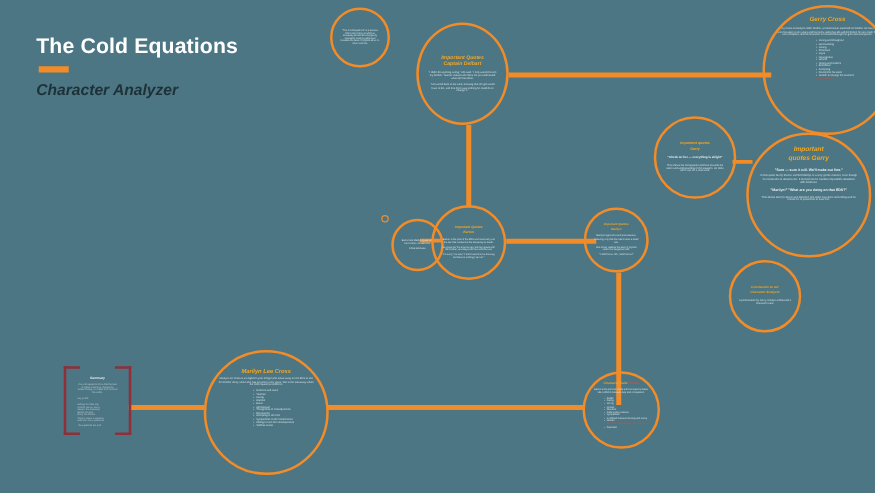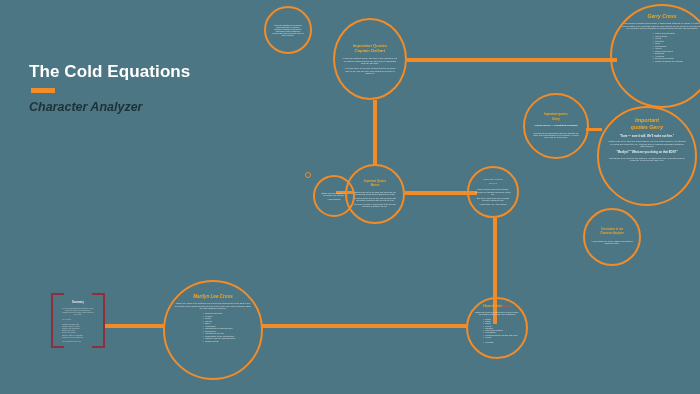--- a/index.html
+++ b/index.html
@@ -8,21 +8,21 @@
     background:#4d7684;
     font-family:"Liberation Sans", sans-serif;
     position:relative;
   }
   #canvas{position:absolute;inset:0;width:700px;height:394px;}
 
   
   .title-block{position:absolute;left:29px;top:28px;z-index:40;}
   .main-title{
     font-size:17px;font-weight:bold;color:#ffffff;letter-spacing:.1px;
-    white-space:nowrap;line-height:1.1;margin-top:35px;
+    white-space:nowrap;line-height:1.1;
   }
   .title-rule{width:24px;height:5px;background:#f28c28;margin:6px 0 7px 2px;}
   .subtitle{
     font-size:12.5px;font-style:italic;font-weight:bold;color:#1d3138;
     white-space:nowrap;
   }
 
   
   .conn{position:absolute;background:#f28c28;z-index:5;}
 

